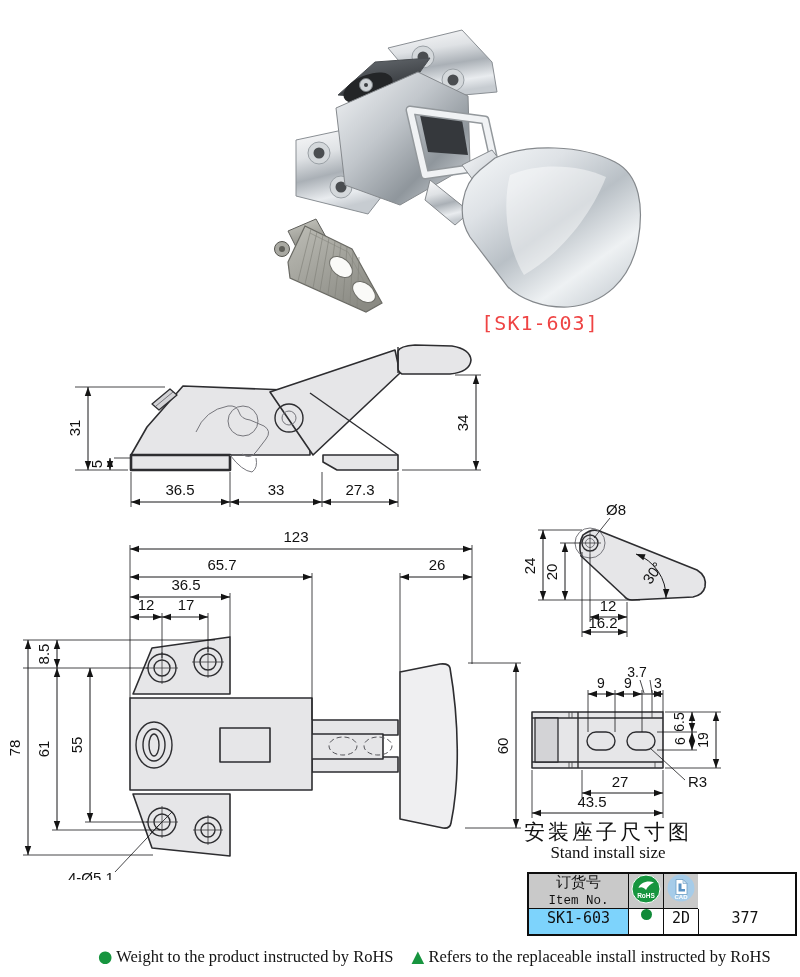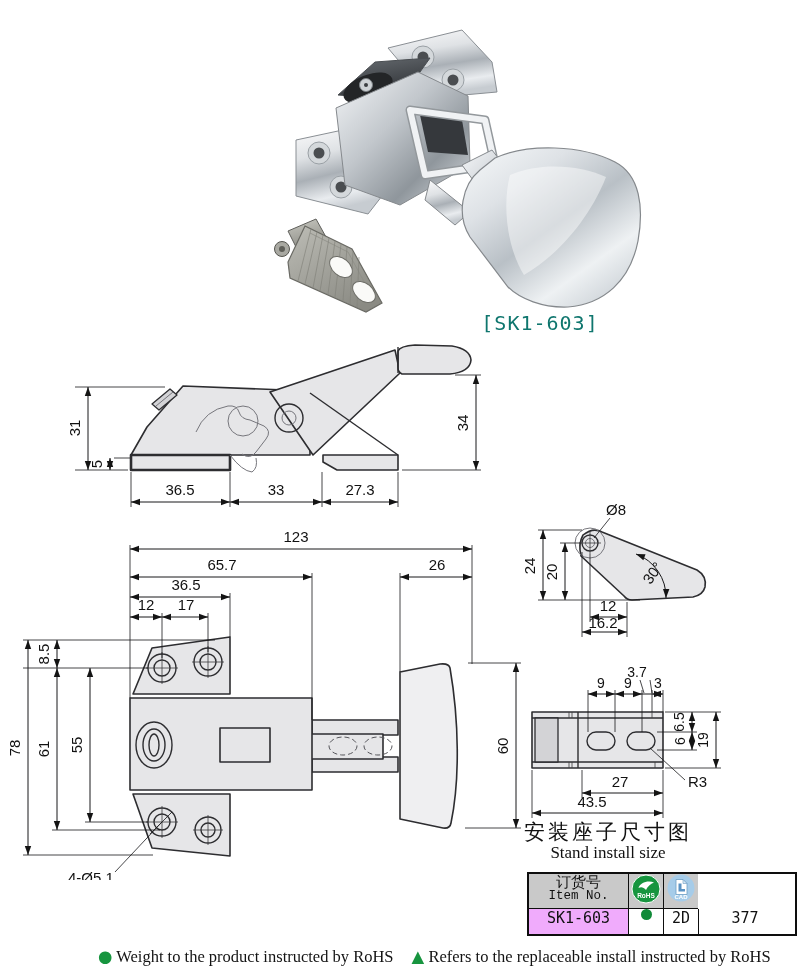--- a/index.html
+++ b/index.html
@@ -4,48 +4,48 @@
 <style>
   html,body{margin:0;padding:0;}
   body{width:800px;height:977px;background:#fff;position:relative;
        font-family:"Liberation Sans",sans-serif;color:#111;}
   .page{position:absolute;left:0;top:0;width:800px;height:977px;background:#fff;overflow:hidden;}
 
   .abs{position:absolute;}
 
   
   .product-label{left:430px;top:311px;width:220px;text-align:center;
-    font-family:"DejaVu Sans Mono",monospace;font-size:20px;letter-spacing:1px;color:#0f766e;}
+    font-family:"DejaVu Sans Mono",monospace;font-size:20px;letter-spacing:1px;color:#ef4444;}
 
   
   .part{fill:#e6e6e8;stroke:#2d2d30;stroke-width:1.6;stroke-linejoin:round;}
   .part-light{fill:#efeff1;stroke:#2d2d30;stroke-width:1.6;stroke-linejoin:round;}
   .part-dark{fill:#d3d3d6;stroke:#2d2d30;stroke-width:1.3;stroke-linejoin:round;}
   .thick{stroke-width:2.6;}
   .innr{fill:none;stroke:#76767c;stroke-width:1;}
   .edge{fill:none;stroke:#2d2d30;stroke-width:1.4;}
   .dim{stroke:#18181a;stroke-width:1;fill:none;}
   .ext{stroke:#18181a;stroke-width:0.8;fill:none;}
   .ctr{stroke:#3a3a3e;stroke-width:0.8;fill:none;}
   .dash{fill:none;stroke:#55555a;stroke-width:1;stroke-dasharray:5 3;}
   .dt{font:15px "Liberation Sans",sans-serif;fill:#111;}
   .dt-s{font:14px "Liberation Sans",sans-serif;fill:#111;}
 
   
   .spec-table{left:527px;top:872px;width:266px;border:2px solid #0e0e0e;background:#fff;}
   .t-row{display:grid;grid-template-columns:99px 35px 35px 93px;}
-  .t-cell{display:flex;flex-direction:column;align-items:center;justify-content:flex-start;
+  .t-cell{display:flex;flex-direction:column;align-items:center;justify-content:space-between;
           border-left:1px solid #0e0e0e;min-height:33px;}
   .t-cell:first-child{border-left:none;}
   .t-head .t-cell{background:#c9c9c9;border-bottom:1px solid #0e0e0e;height:34px;}
   .t-data .t-cell{height:25px;min-height:25px;}
   .zh{font-size:15px;line-height:16px;font-family:"Liberation Serif",serif;}
   .en{font-size:12.5px;line-height:13px;font-family:Liberation Mono, monospace;}
   .mono{font-family:"DejaVu Sans Mono",monospace;font-size:15px;}
-  .cell-green{background:#f0abfc;}
+  .cell-green{background:#7dd3fc;}
   .dot{width:11px;height:11px;border-radius:50%;background:#108a38;}
 
   
   .legend-zh{top:932px;right:7px;font-size:14.5px;white-space:nowrap;
     font-family:"Liberation Sans",sans-serif;color:#141414;}
   .legend-en{top:947px;left:98px;font-size:16.5px;white-space:nowrap;
     font-family:"Liberation Serif",serif;color:#141414;}
   .g{color:#17953f;font-family:"DejaVu Sans",sans-serif;}
   .gap28{display:inline-block;width:28px;}
   .gap18{display:inline-block;width:18px;}

